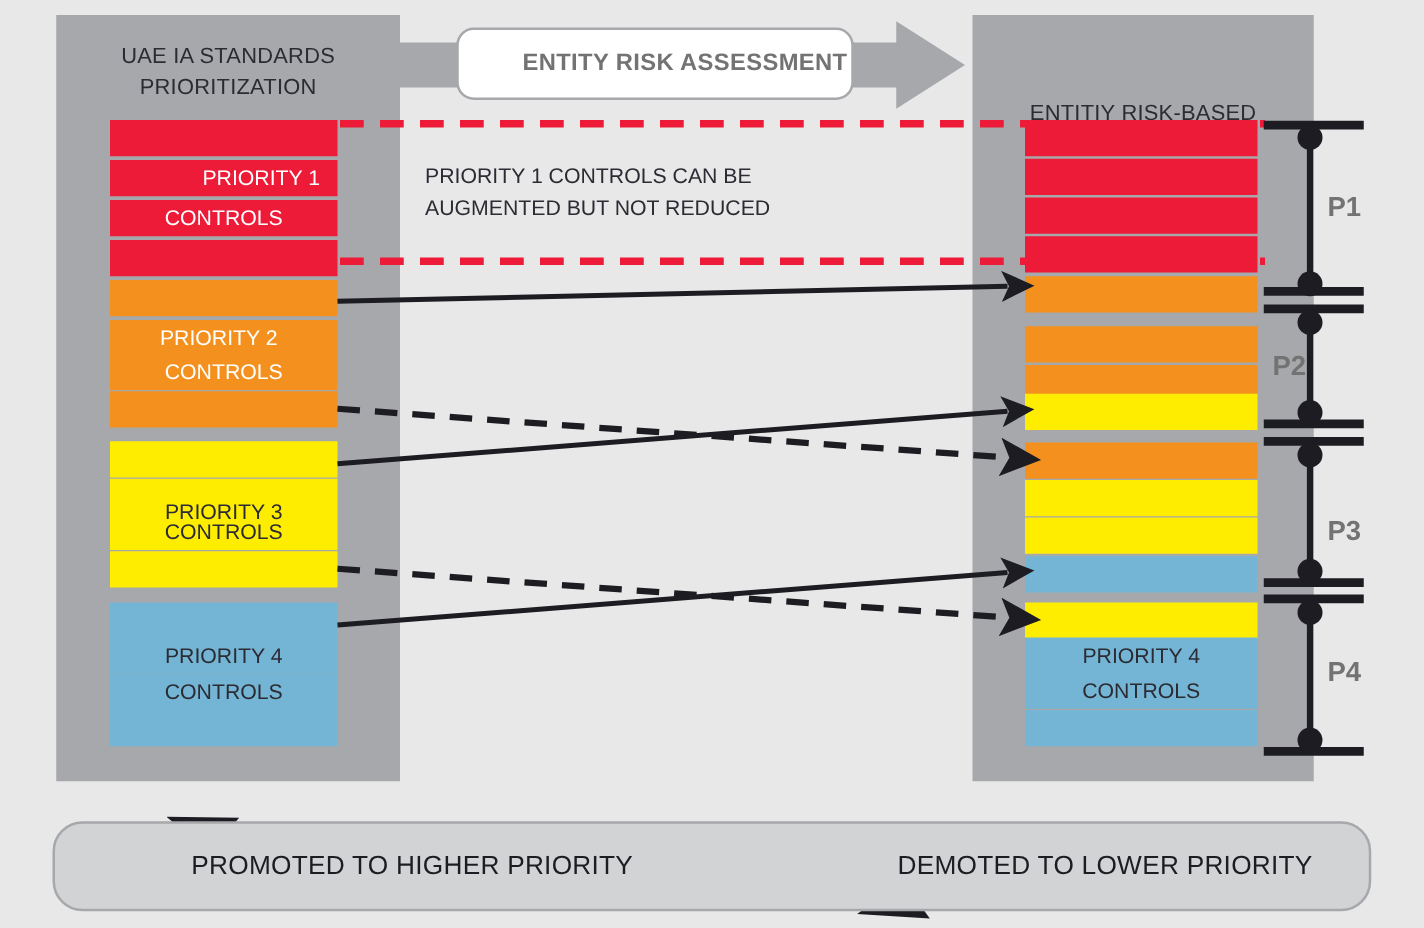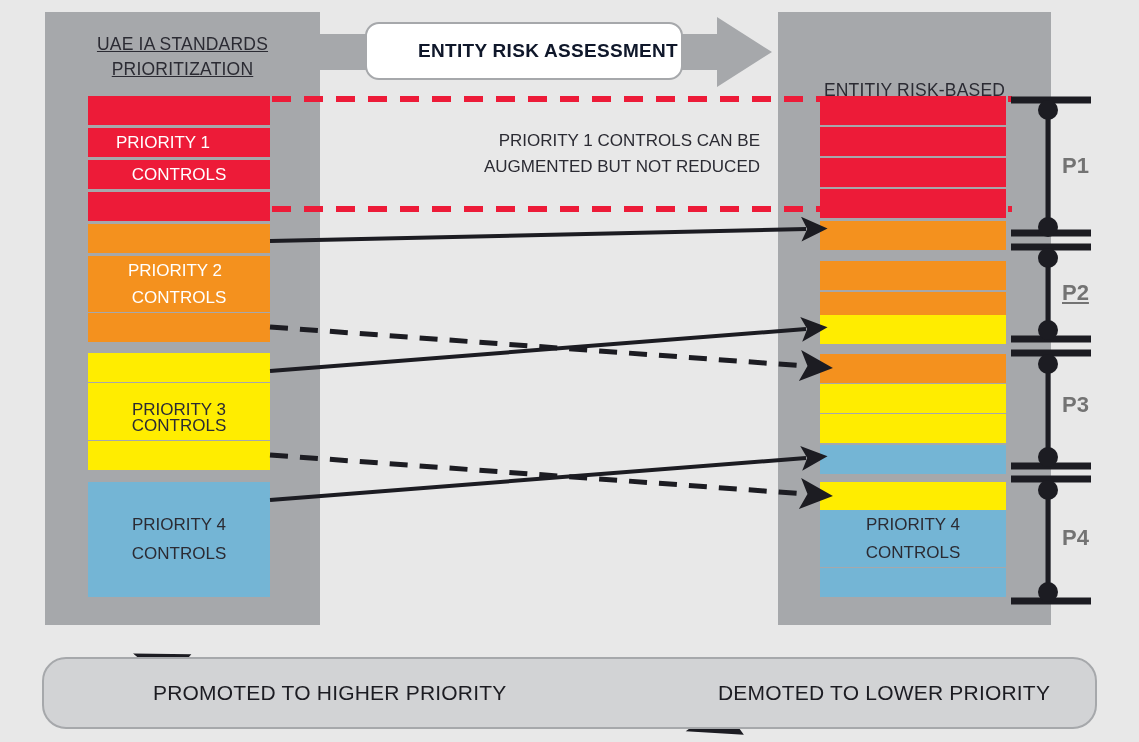--- a/index.html
+++ b/index.html
@@ -16,57 +16,56 @@
   .panel{position:absolute;background:#a6a8ab;}
   .panel-title{
     position:absolute;left:0;right:0;
     text-align:center;
     color:#2b2b33;
     font-size:17.5px;
     letter-spacing:.2px;
     line-height:25px;
     font-weight:400;
     white-space:pre-line;
-    text-decoration:underline;
   }
 
   
   .bar{position:absolute;height:29px;}
   .bar.red{background:#ed1b38;}
   .bar.orange{background:#f4911e;}
   .bar.yellow{background:#ffed00;}
   .bar.blue{background:#74b5d5;}
   .bar-label{
     position:absolute;left:0;right:0;text-align:center;
     font-size:17px;line-height:29px;pointer-events:none;white-space:nowrap;
   }
   .bar-label.light{color:#ffffff;}
   .bar-label.dark{color:#2b2b33;}
 
   
   .center-note{
     position:absolute;
-    text-align:right;
+    text-align:left;
     color:#2b2b33;
     font-size:17px;
     line-height:26px;
     white-space:pre-line;
   }
 
   
   .title-pill{
     position:absolute;
     background:#ffffff;
     border:2px solid #a6a8ab;
     border-radius:14px;
     display:flex;align-items:center;justify-content:center;
     box-sizing:border-box;
   }
   .title-pill span{
-    font-size:19px;font-weight:bold;color:#0f172a;letter-spacing:.3px;margin-left:48px;
+    font-size:19px;font-weight:bold;color:#737373;letter-spacing:.3px;margin-left:48px;
   }
 
   
   .bracket-label{
     position:absolute;
     font-size:22px;font-weight:bold;color:#737373;
   }
 
   
   .legend-box{
@@ -88,21 +87,21 @@
 <div id="stage">
 
   <div class="panel" style="left:45px;top:12px;width:275px;height:613px;"></div>
   <div class="panel-title" style="left:45px;width:275px;top:32px;">UAE IA STANDARDS
 PRIORITIZATION</div>
 
   <div class="bar red" style="left:88px;top:96px;width:182px;"></div>
   <div class="bar red" style="left:88px;top:128px;width:182px;"></div>
   <div class="bar red" style="left:88px;top:160px;width:182px;"></div>
   <div class="bar red" style="left:88px;top:192px;width:182px;"></div>
-  <div class="bar-label light" style="left:88px;width:150px;top:128px;">PRIORITY 1</div>
+  <div class="bar-label light" style="left:88px;width:150px;top:128px;padding-left:46px;">PRIORITY 1</div>
   <div class="bar-label light" style="left:88px;width:182px;top:160px;">CONTROLS</div>
 
   <div class="bar orange" style="left:88px;top:224px;width:182px;"></div>
   <div class="bar orange" style="left:88px;top:256px;width:182px;"></div>
   <div class="bar orange" style="left:88px;top:283px;width:182px;"></div>
   <div class="bar orange" style="left:88px;top:313px;width:182px;"></div>
   <div class="bar-label light" style="left:88px;width:174px;top:256px;">PRIORITY 2</div>
   <div class="bar-label light" style="left:88px;width:182px;top:283px;">CONTROLS</div>
 
   <div class="bar yellow" style="left:88px;top:353px;width:182px;"></div>
@@ -211,21 +210,21 @@
     <g>
       <line x1="622" y1="668" x2="706" y2="714" stroke="#1c1c22" stroke-width="8" stroke-dasharray="16,11" marker-end="url(#dashhead)"></line>
     </g>
   </svg>
 
   <div class="title-pill" style="left:365px;top:22px;width:318px;height:58px;">
     <span>ENTITY RISK ASSESSMENT</span>
   </div>
 
   <div class="bracket-label" style="left:1062px;top:153px;">P1</div>
-  <div class="bracket-label" style="left:1062px;top:280px;text-decoration:underline;">P2</div>
-  <div class="bracket-label" style="left:1062px;top:392px;">P3</div>
+  <div class="bracket-label" style="left:1018px;top:280px;">P2</div>
+  <div class="bracket-label" style="left:1062px;top:412px;">P3</div>
   <div class="bracket-label" style="left:1062px;top:525px;">P4</div>
 
   <div class="legend-box" style="left:42px;top:657px;width:1055px;height:72px;"></div>
   <div class="legend-text" style="left:718px;top:681px;">DEMOTED TO LOWER PRIORITY</div>
   <div class="legend-text" style="left:153px;top:681px;">PROMOTED TO HIGHER PRIORITY</div>
 
 </div>
 
 </body></html>

